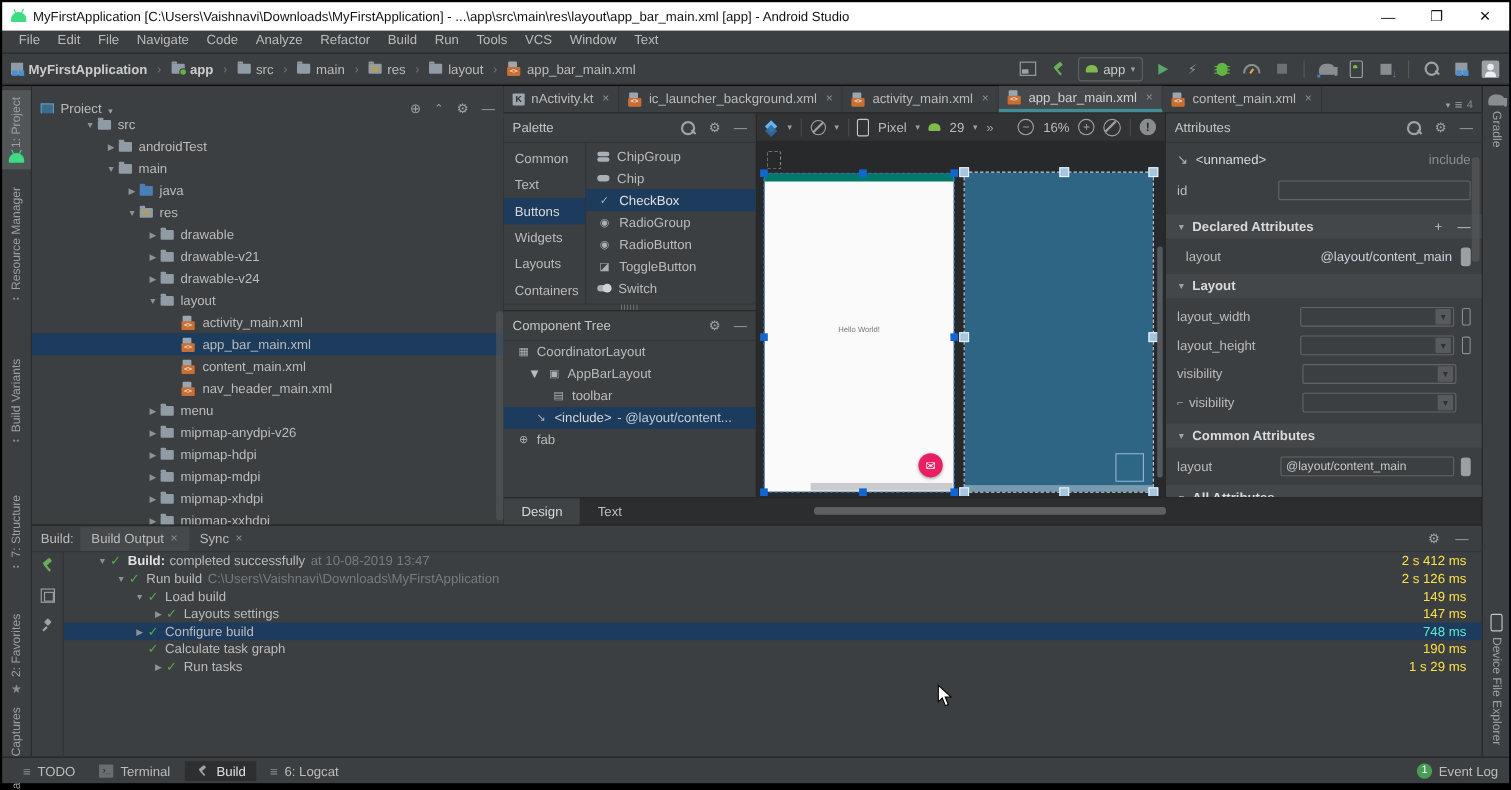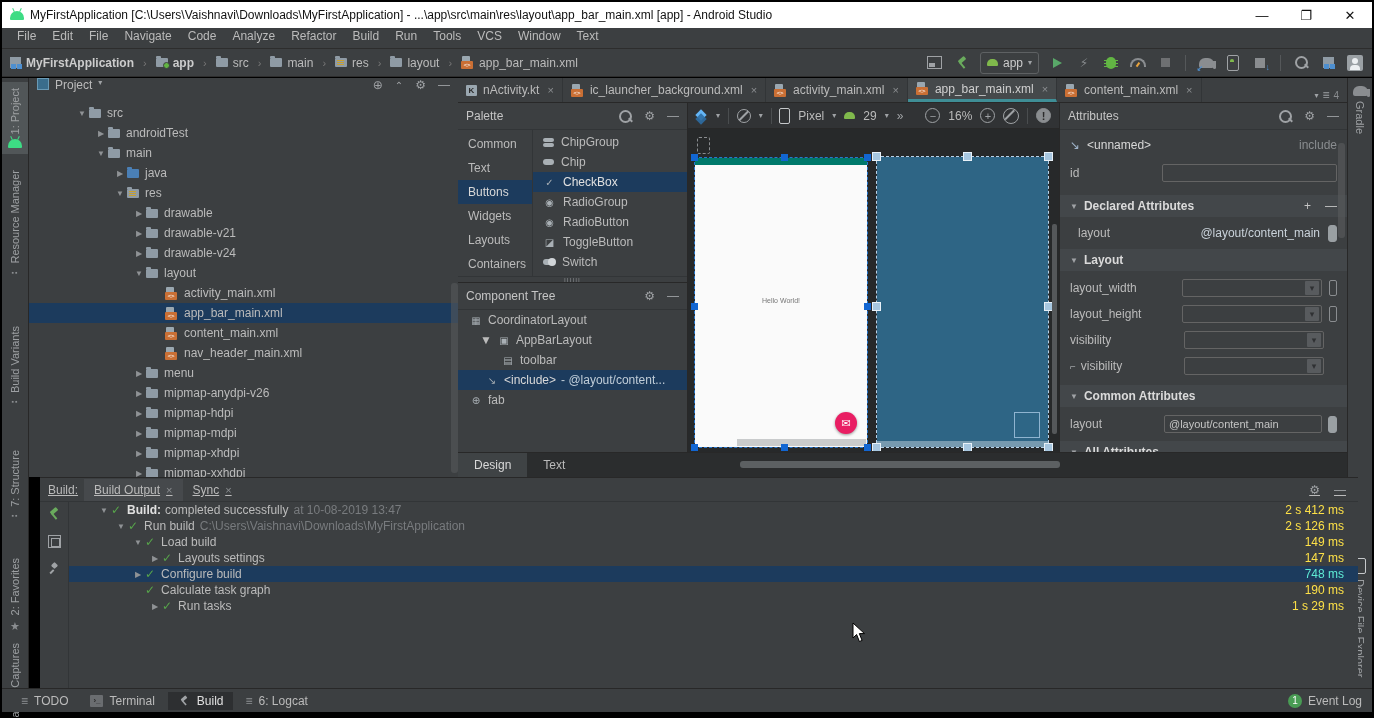--- a/index.html
+++ b/index.html
@@ -83,21 +83,21 @@
   .circ{width:15px;height:15px;border:1.5px solid #9fa2a5;border-radius:50%;display:flex;align-items:center;justify-content:center;font-size:11px;color:#9fa2a5;box-sizing:border-box;flex:none;}
   .circ.fill{background:#8a8d90;border-color:#8a8d90;color:#2b2b2b;font-weight:bold;}
   
   #leftstrip{left:2px;top:78px;width:27px;height:610px;background:#3c3f41;border-right:1px solid #282828;box-sizing:border-box;}
   #rightstrip{left:1347px;top:78px;width:25px;height:610px;background:#3c3f41;border-left:1px solid #282828;box-sizing:border-box;}
   .vitem{position:absolute;left:0;width:100%;display:flex;flex-direction:column;align-items:center;gap:5px;color:#9da0a3;font-size:11px;}
   .vtext-up{writing-mode:vertical-rl;transform:rotate(180deg);}
   .vtext-dn{writing-mode:vertical-rl;}
   .vitem.active{background:#515658;padding:6px 0;}
   
-  #proj-header{left:29px;top:78px;width:429px;height:29px;background:#3c3f41;border-bottom:1px solid #282828;display:flex;align-items:flex-start;padding:0 8px;box-sizing:border-box;gap:6px;}
+  #proj-header{left:29px;top:78px;width:429px;height:29px;background:#3c3f41;border-bottom:1px solid #282828;display:flex;align-items:flex-end;padding:0 8px;box-sizing:border-box;gap:6px;}
   .viewbox{width:12px;height:12px;background:#3a6d8c;border:1px solid #6a9ab5;box-sizing:border-box;flex:none;}
   .ph-icons{margin-left:auto;display:flex;align-items:center;gap:12px;color:#9fa2a5;}
   #proj-tree{left:29px;top:103px;width:429px;height:374px;background:#3c3f41;overflow:hidden;}
   .trow{height:20px;display:flex;align-items:center;white-space:nowrap;color:#bbb;}
   .trow .arr{width:14px;text-align:center;font-size:8px;color:#8f9295;flex:none;}
   .trow.sel{background:#1c3b5d;}
   .gutter{position:absolute;right:0;top:180px;width:7px;height:190px;background:#55585a;border-radius:3px;opacity:.6;}
   
   #tabs{left:458px;top:78px;width:889px;height:25px;background:#3c3f41;border-bottom:1px solid #282828;display:flex;align-items:flex-end;box-sizing:border-box;}
   .etab{height:24px;display:flex;align-items:center;gap:6px;padding:0 8px;border-right:1px solid #323537;color:#bbb;box-sizing:border-box;}
@@ -153,21 +153,21 @@
   .asec .arr{font-size:8px;margin-right:6px;color:#9fa2a5;}
   .field{width:150px;height:18px;border:1px solid #646464;border-radius:2px;background:#3c3f41;position:relative;box-sizing:border-box;margin-left:auto;display:flex;align-items:center;padding:0 4px;color:#c5c5c5;font-size:11px;}
   .field.combo::after{content:"▾";position:absolute;right:2px;top:1px;width:14px;height:14px;background:#585b5e;color:#2f3133;text-align:center;font-size:9px;line-height:15px;border-radius:1px;}
   .alabel{flex:none;}
   
   #modebar{left:458px;top:452px;width:889px;height:25px;background:#2b2d2e;border-top:1px solid #282828;display:flex;align-items:center;box-sizing:border-box;}
   .mtab{height:24px;display:flex;align-items:center;padding:0 16px;color:#bbb;}
   .mtab.active{background:#3f4345;color:#d8d8d8;}
   #hscroll{position:absolute;left:282px;top:8px;width:320px;height:7px;background:#5c6062;border-radius:3px;}
   
-  #buildpanel{left:40px;top:477px;width:1318px;height:211px;background:#3c3f41;border-top:1px solid #282828;box-sizing:border-box;text-decoration:underline;}
+  #buildpanel{left:29px;top:477px;width:1318px;height:211px;background:#3c3f41;border-top:1px solid #282828;box-sizing:border-box;}
   #build-tabs{height:23px;display:flex;align-items:center;padding-left:8px;border-bottom:1px solid #323537;color:#bbb;}
   .btab{display:flex;align-items:center;gap:6px;padding:0 10px;height:22px;}
   .btab.active{background:#46494c;}
   .btab .x{color:#8a8d90;font-size:11px;}
   #build-strip{position:absolute;left:0;top:23px;width:28px;bottom:0;border-right:1px solid #323537;display:flex;flex-direction:column;align-items:center;padding-top:6px;gap:14px;}
   #build-rows{position:absolute;left:29px;top:24px;right:0;bottom:0;}
   .brow{position:absolute;left:0;width:100%;height:16px;display:flex;align-items:center;white-space:nowrap;font-size:12px;color:#bbb;box-sizing:border-box;padding-right:14px;}
   .brow.sel{background:#1c3b5d;}
   .brow .arr{width:14px;text-align:center;font-size:8px;color:#8f9295;flex:none;}
   .brow .chk{color:#57a64a;font-weight:bold;margin-right:6px;}

